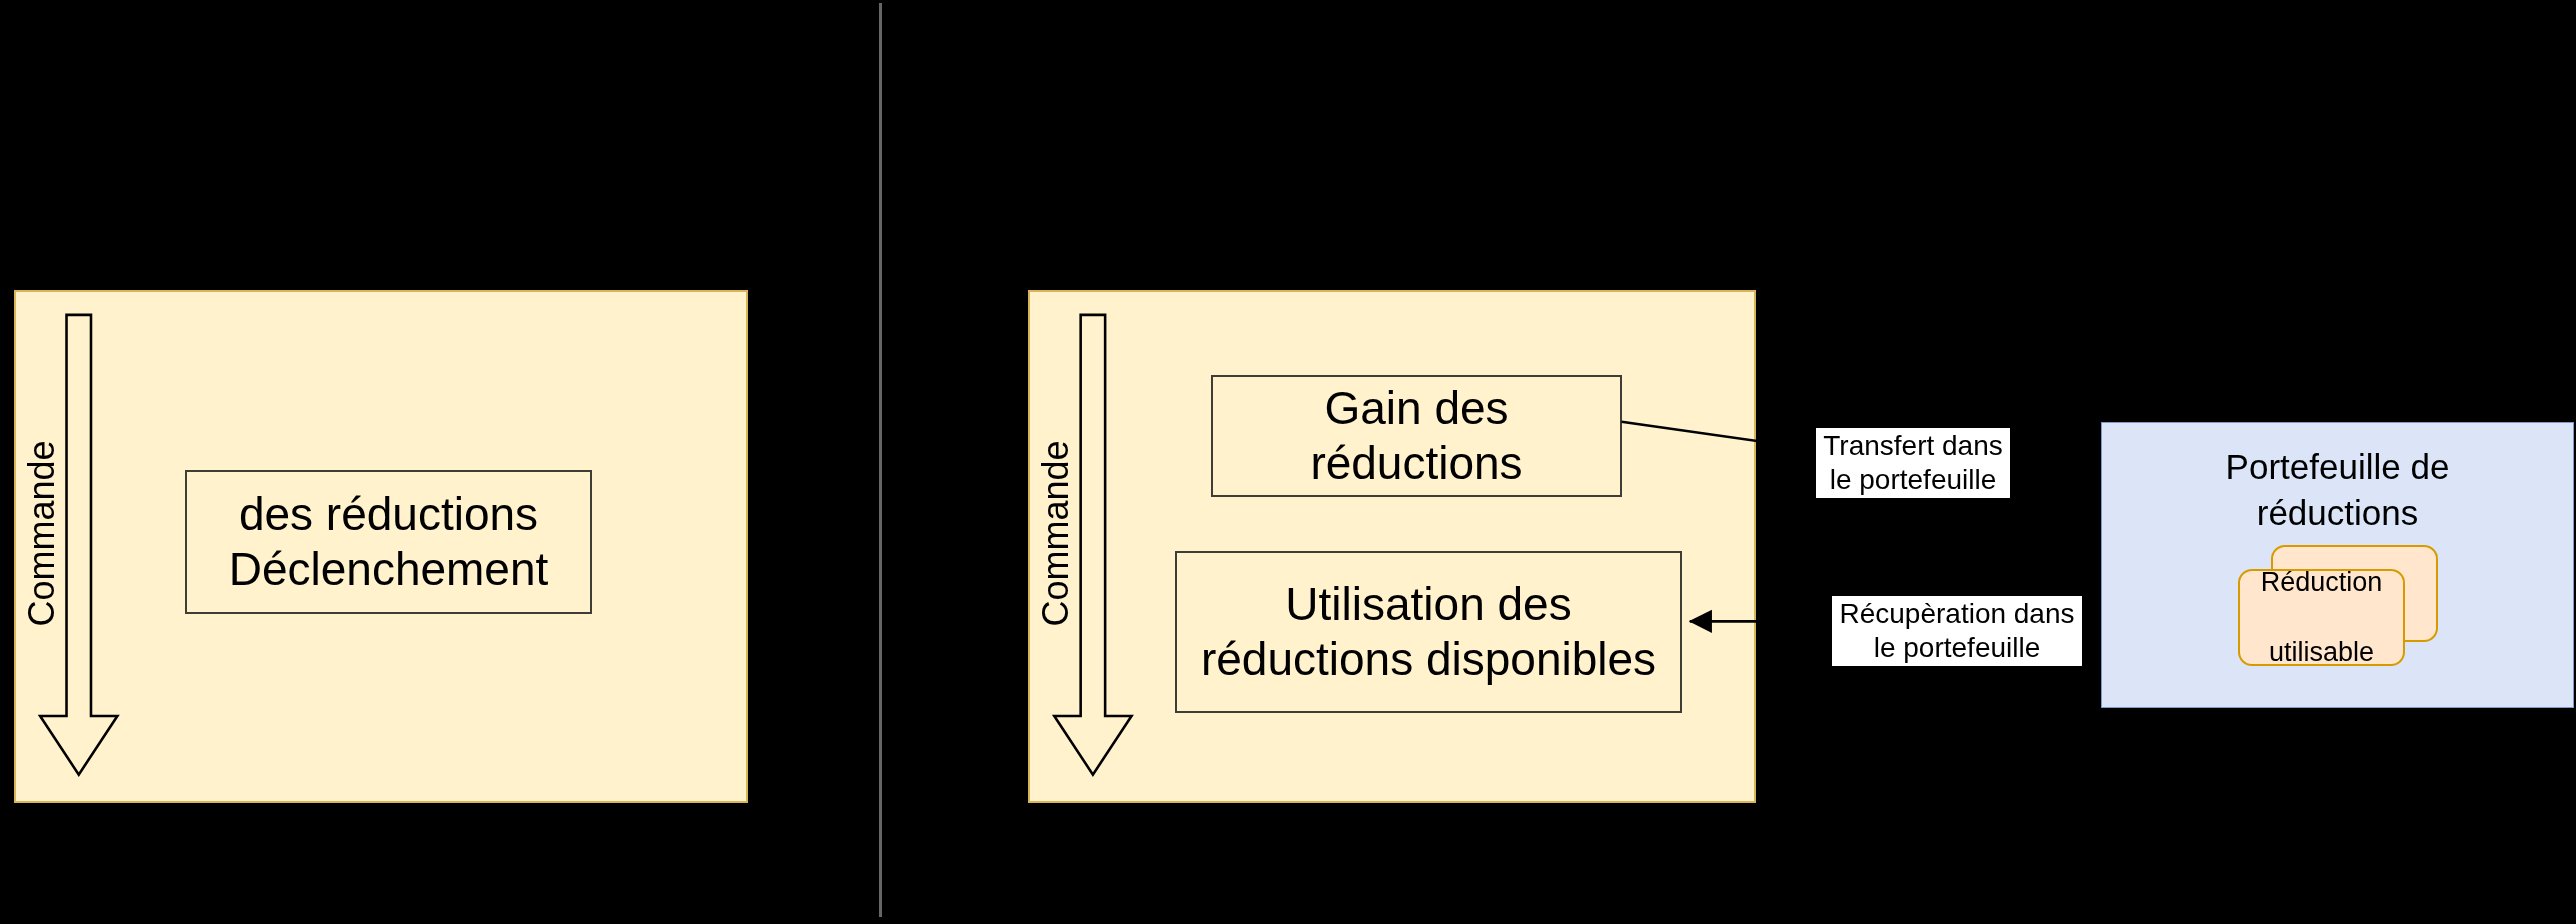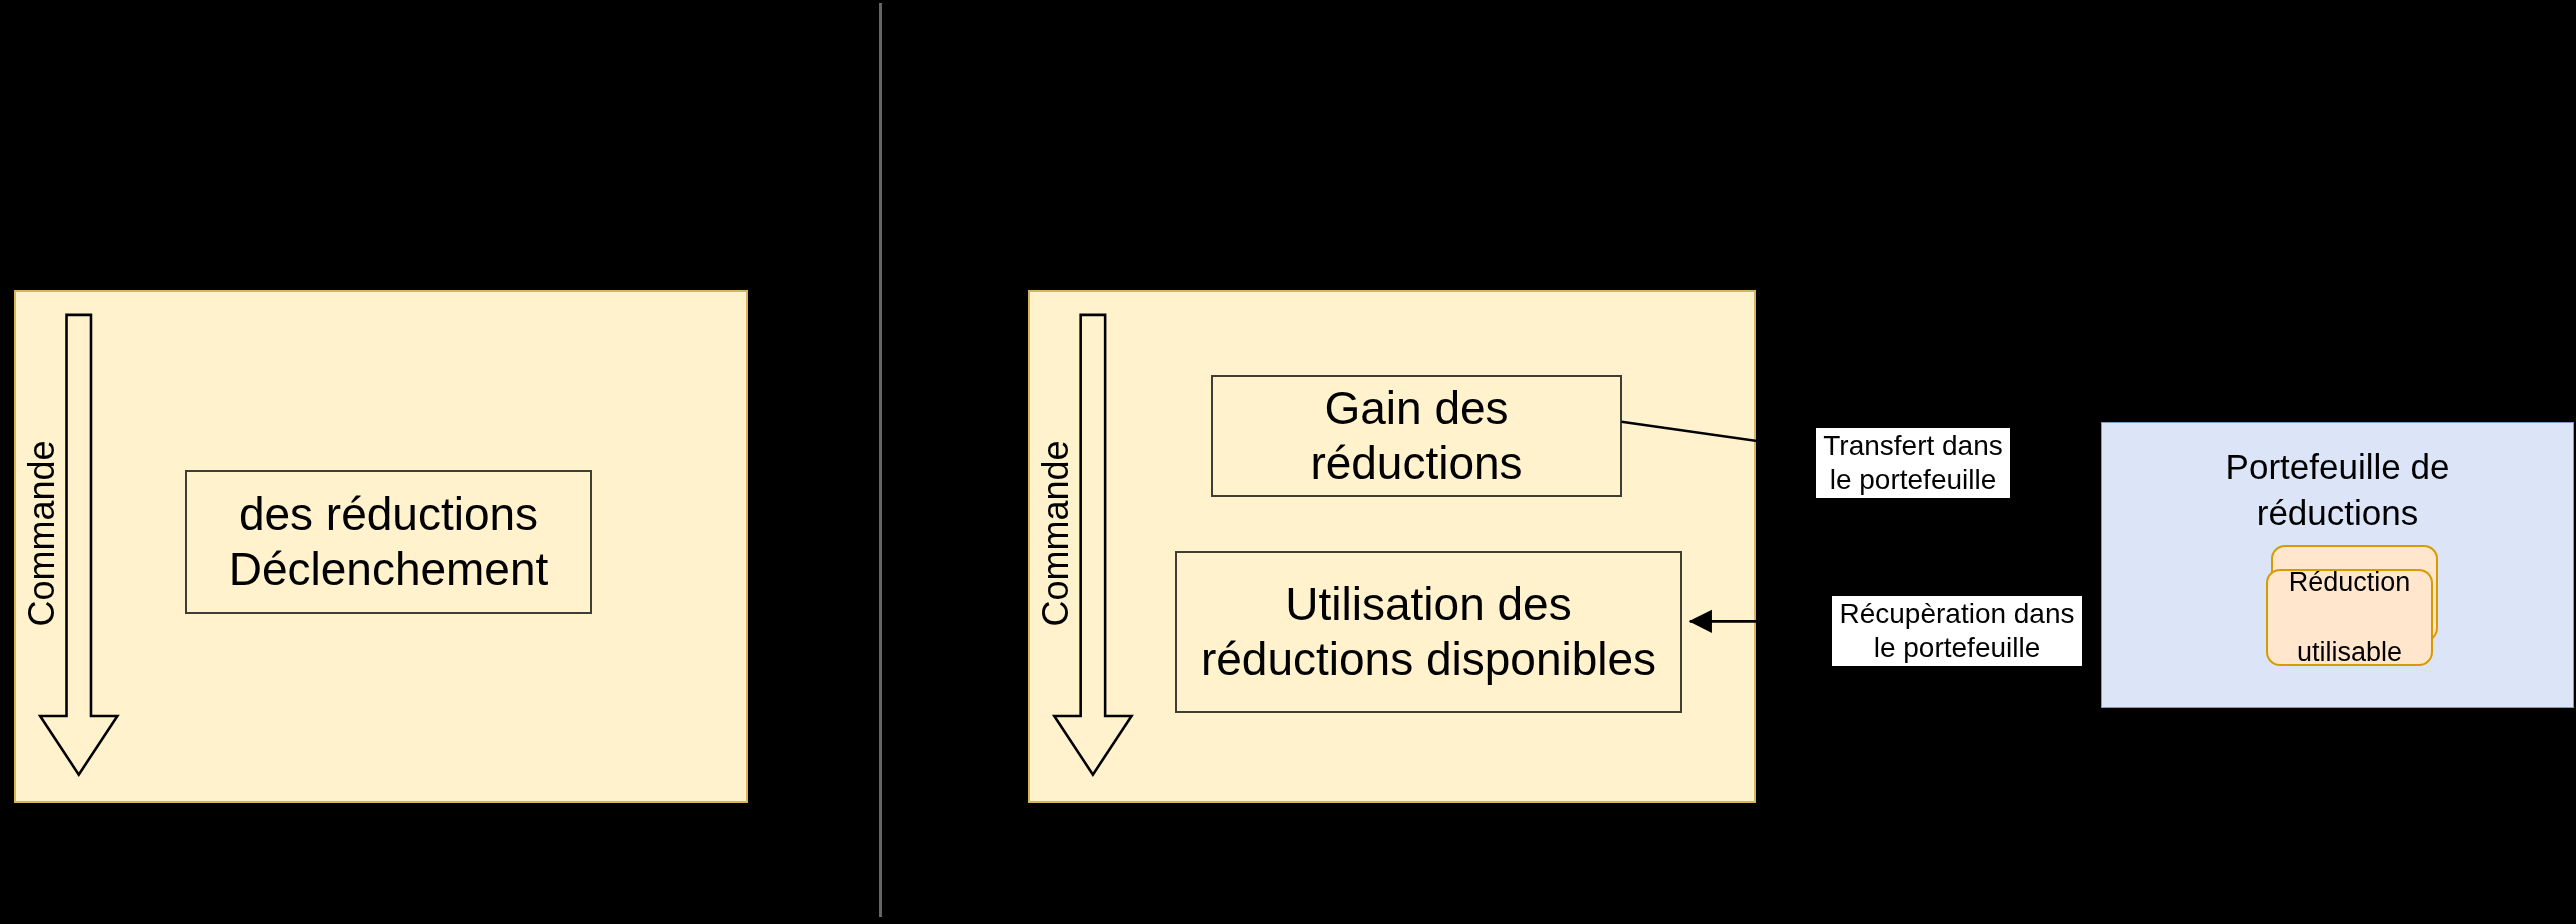--- a/index.html
+++ b/index.html
@@ -51,21 +51,21 @@
     position:absolute;left:0;top:20.6px;width:100%;text-align:center;
     font-size:35px;line-height:46px;
   }
   .coupon{
     position:absolute;width:167px;height:97px;border-radius:14px;
     background:var(--card-fill);border:2.6px solid var(--card-border);
     box-sizing:border-box;
   }
   .coupon.back{left:169px;top:122px;}
   .coupon.front{
-    left:164px;top:146px;display:flex;flex-direction:column;align-items:center;
+    left:136px;top:146px;display:flex;flex-direction:column;align-items:center;
     justify-content:center;text-align:center;font-size:27px;line-height:35px;gap:35px;
   }
 </style>
 </head>
 <body>
 
 <div id="canvas">
 
   <div class="divider"></div>
 

